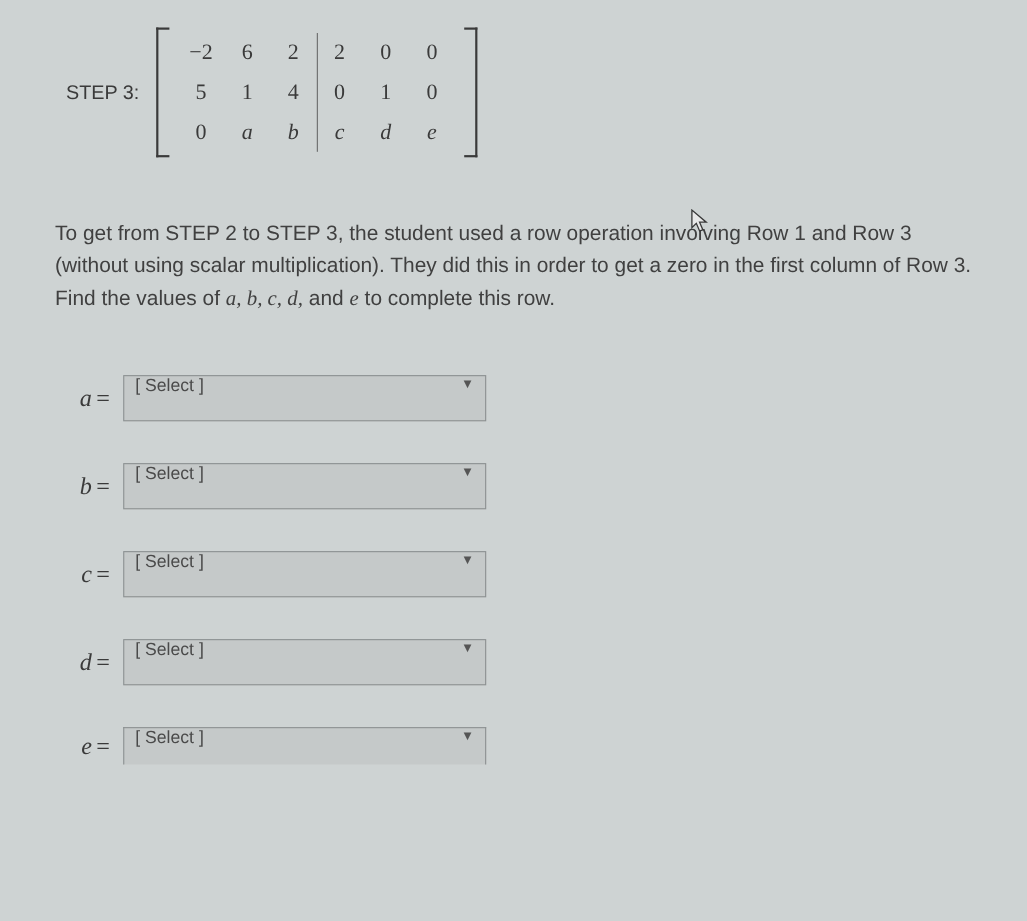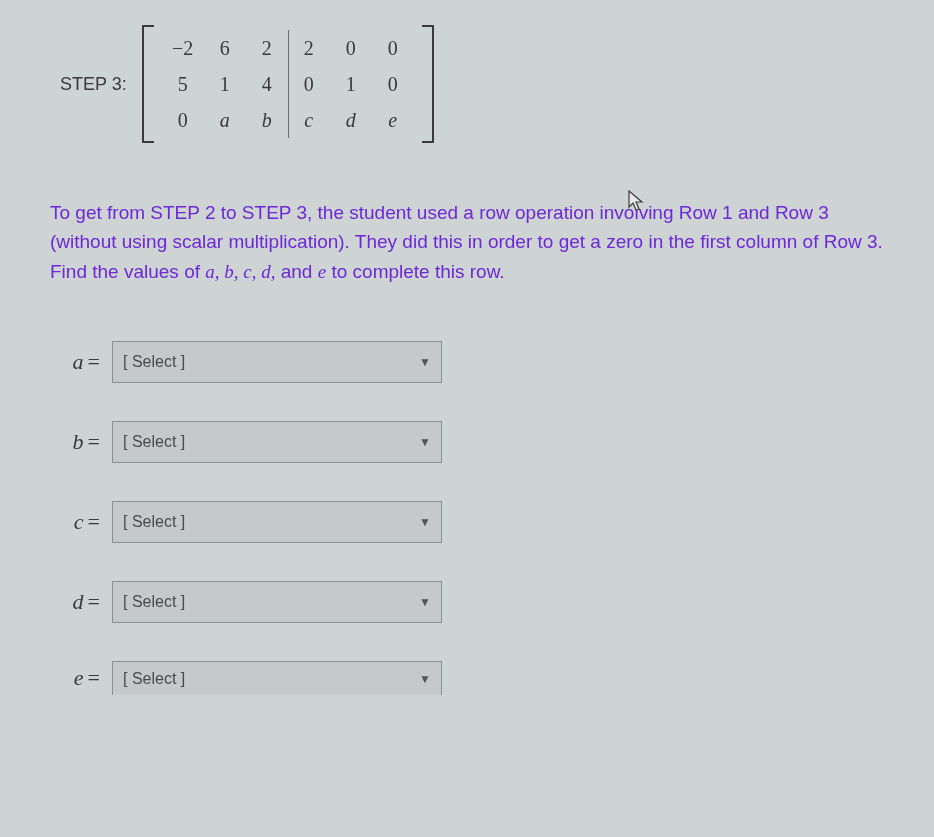--- a/index.html
+++ b/index.html
@@ -77,21 +77,21 @@
       position: absolute;
       left: 628px;
       top: 190px;
       font-size: 24px;
       color: #3a3a3a;
     }
     .instruction-text {
       font-family: Arial, Helvetica, sans-serif;
       font-size: 19px;
       line-height: 1.55;
-      color: #6d28d9;
+      color: #404040;
       margin-left: 10px;
       margin-right: 10px;
       margin-bottom: 55px;
       margin-top: 38px;
     }
     .instruction-text .var {
       font-style: italic;
       font-family: 'Times New Roman', serif;
     }
     .select-row {
@@ -112,21 +112,21 @@
       font-style: normal;
       margin-left: 4px;
     }
     .select-box {
       margin-left: 12px;
       width: 330px;
       height: 42px;
       border: 1px solid #8c9192;
       background: #c5c9c9;
       display: flex;
-      align-items: center;
+      align-items: flex-start;
       justify-content: space-between;
       padding: 0 10px;
       font-family: Arial, sans-serif;
       font-size: 16px;
       color: #4a4a4a;
       cursor: pointer;
     }
     .select-box .chevron {
       font-size: 12px;
       color: #555;

